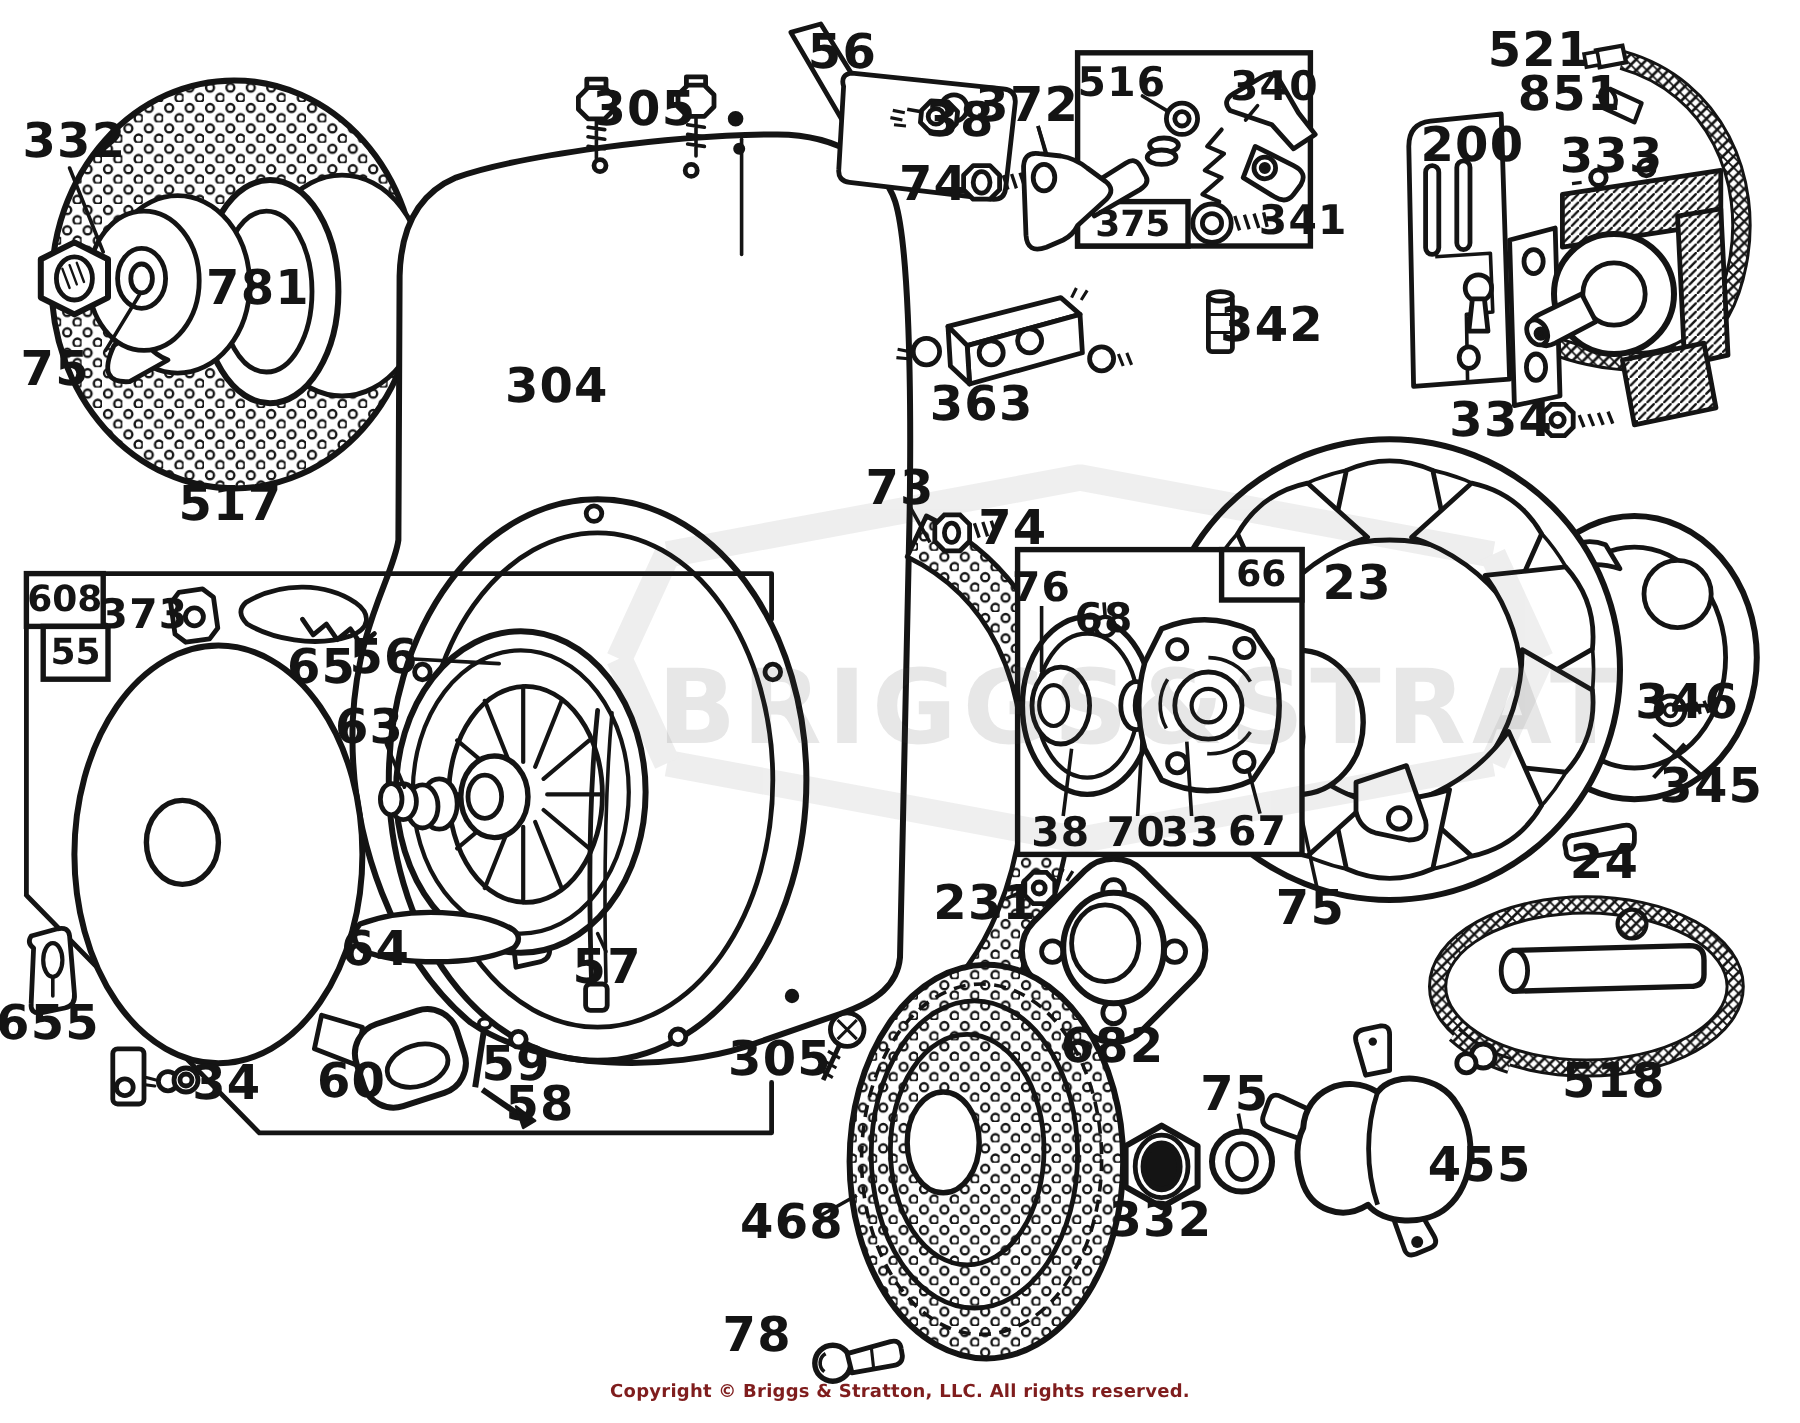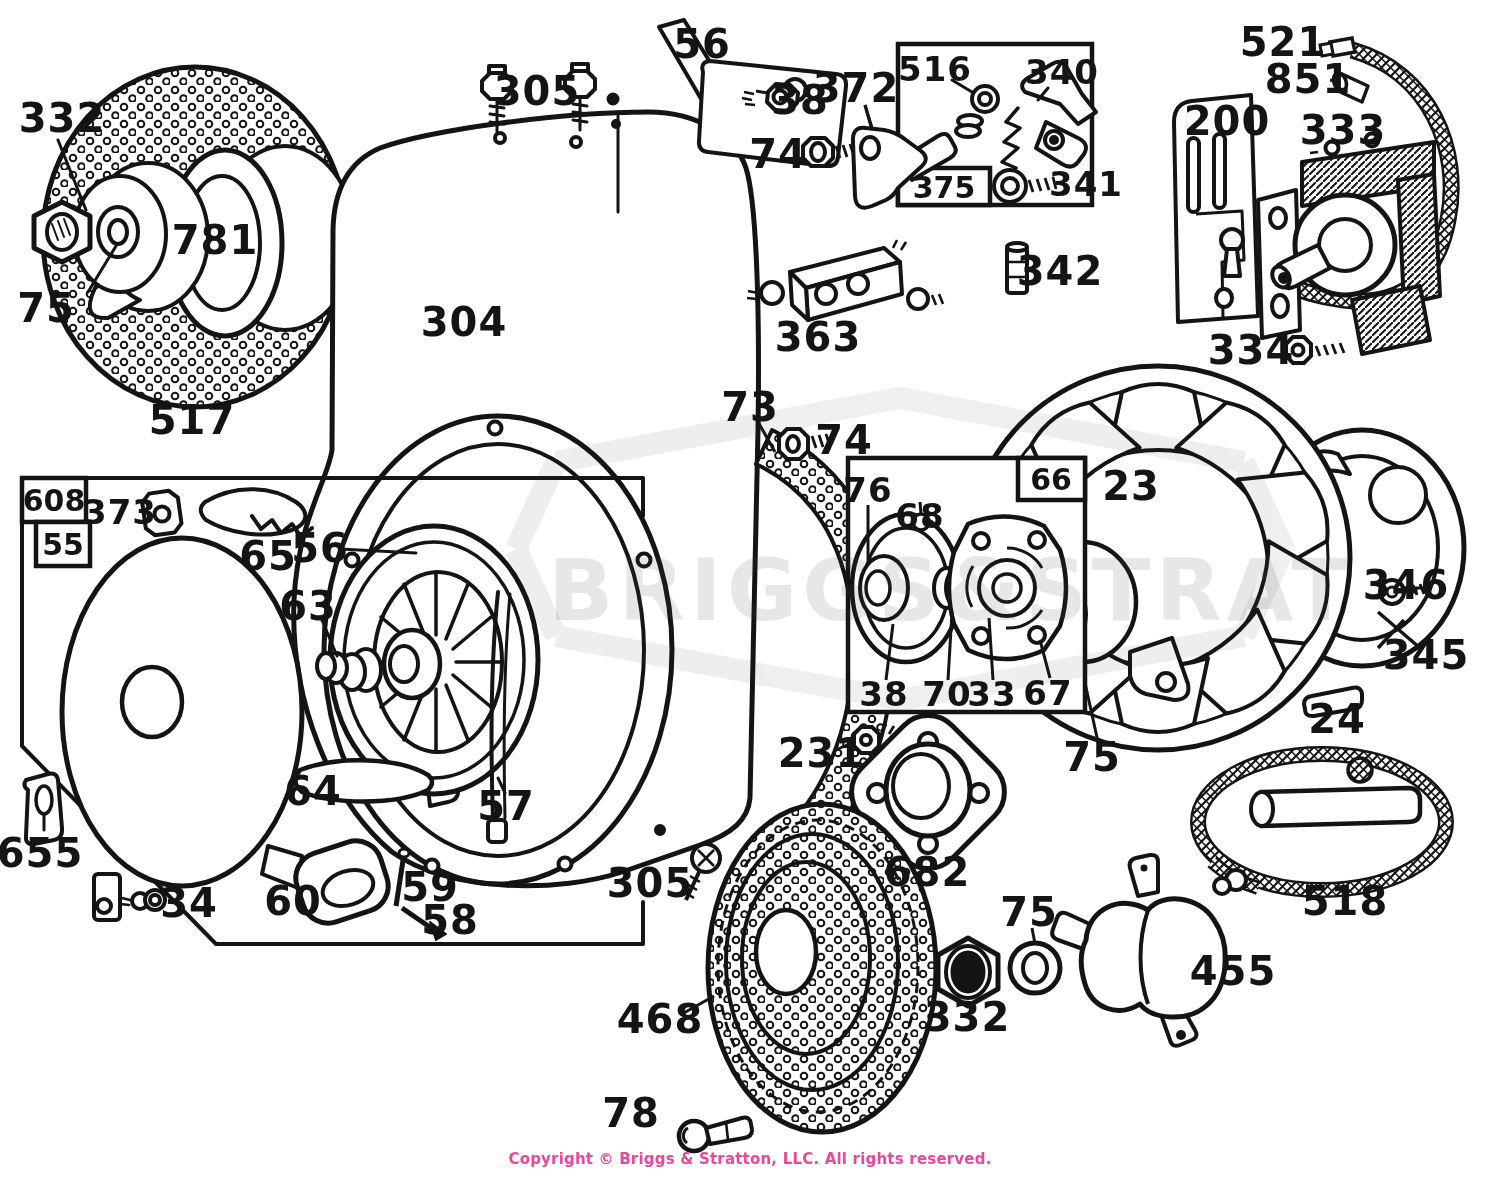--- a/index.html
+++ b/index.html
@@ -7,21 +7,21 @@
           font-family:"DejaVu Sans",sans-serif;}
   #art{position:absolute;left:0;top:0;}
   .pl{position:absolute;transform:translate(-50%,-50%);font:700 40px "DejaVu Sans",sans-serif;
       color:#141414;white-space:nowrap;letter-spacing:1px;}
   .pl.sm{font-size:30px;letter-spacing:0;}
   .pl.md{font-size:34px;}
   #watermark{position:absolute;left:548px;top:540px;width:800px;height:96px;overflow:hidden;
       font:700 86px "DejaVu Sans",sans-serif;letter-spacing:5px;color:rgba(70,70,70,0.13);
       white-space:nowrap;pointer-events:none;}
   #copyright{position:absolute;left:480px;top:1150px;width:540px;text-align:center;
-      font:700 15px "DejaVu Sans",sans-serif;color:#ec4899;letter-spacing:.2px;}
+      font:700 15px "DejaVu Sans",sans-serif;color:#7f1d1d;letter-spacing:.2px;}
 </style>
 </head>
 <body>
 
 <div id="canvas">
 
 <svg id="art" width="1500" height="1186" viewBox="0 0 1500 1186">
   <defs>
     <pattern id="dots" width="17" height="17" patternUnits="userSpaceOnUse">
       <rect width="17" height="17" fill="#ffffff"></rect>

